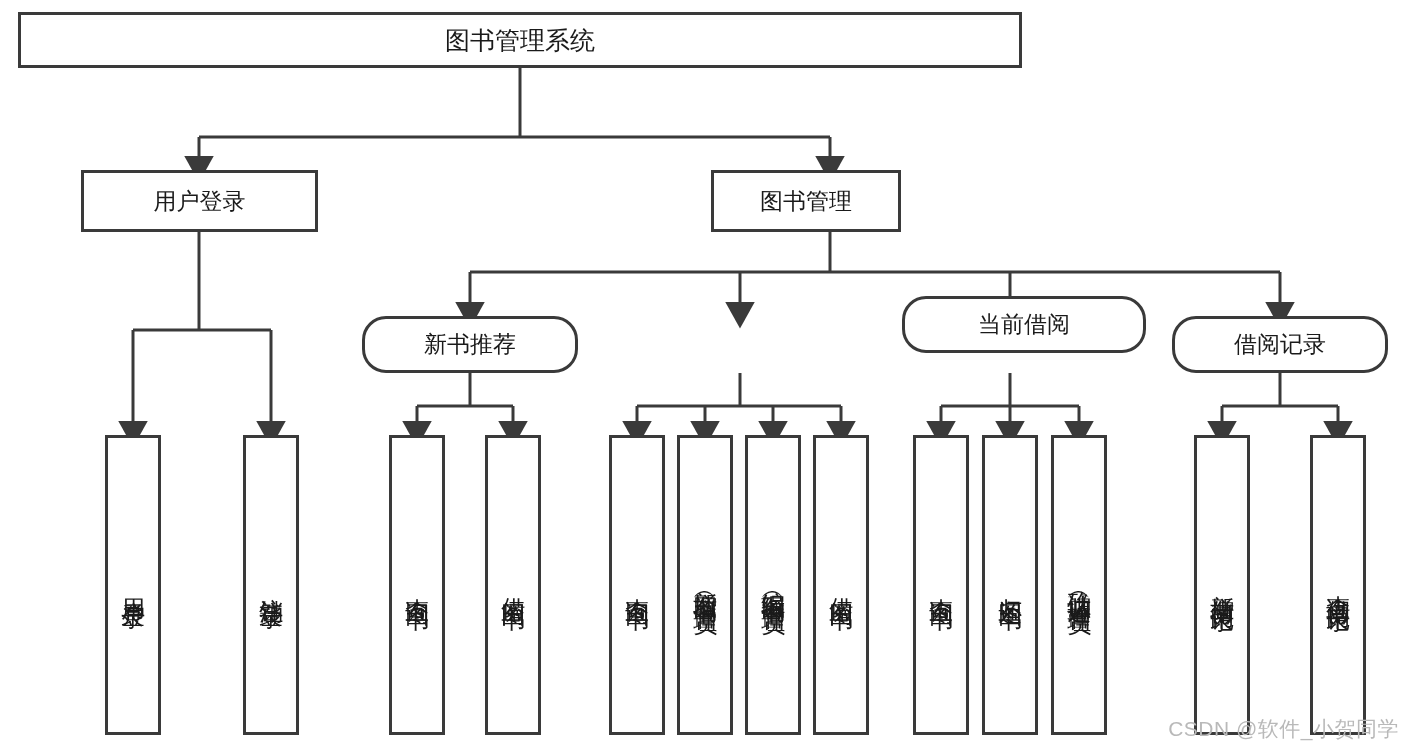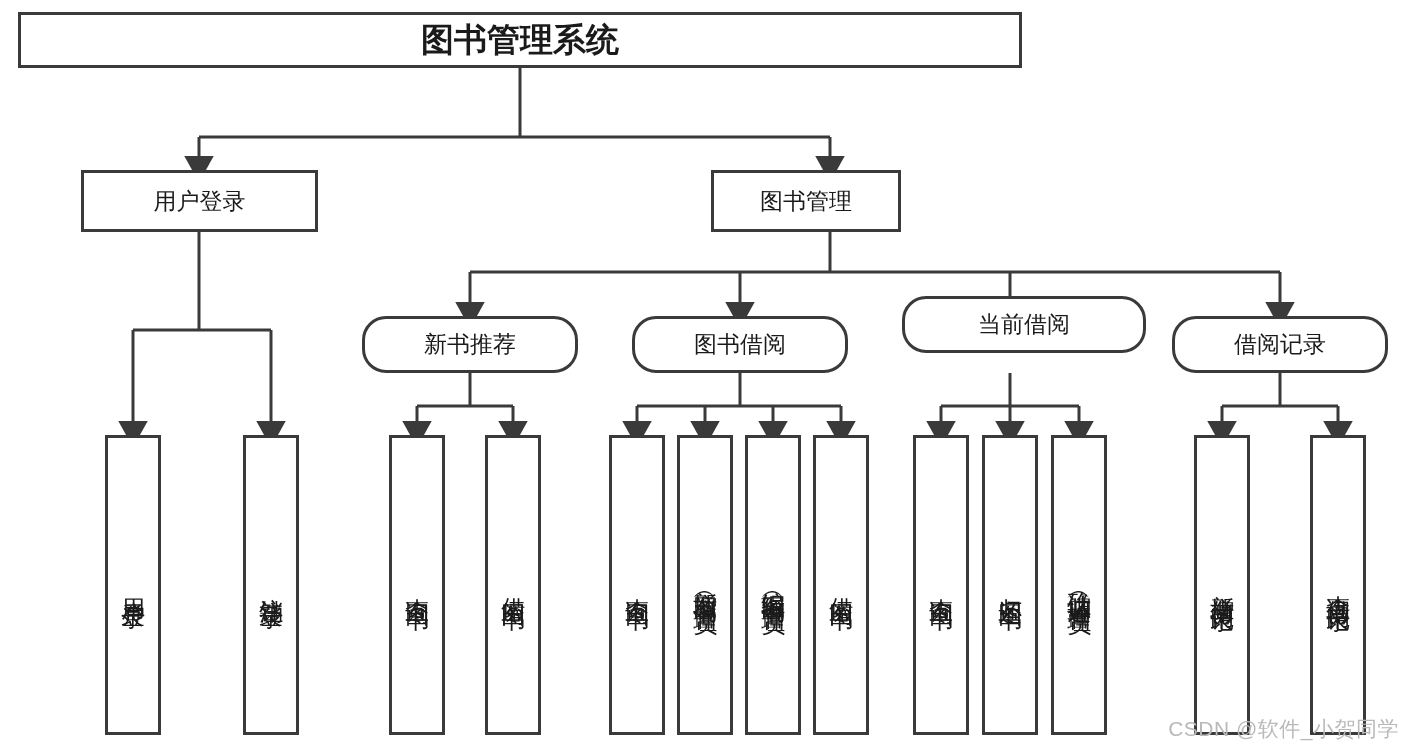--- a/index.html
+++ b/index.html
@@ -1,21 +1,21 @@
 <!DOCTYPE html>
 <html><head>
 <meta charset="utf-8">
 <style>
   html,body{margin:0;padding:0;background:#ffffff;}
   body{width:1405px;height:747px;font-family:"Liberation Sans","DejaVu Sans",sans-serif;overflow:hidden;}
   #diagram{position:relative;width:1405px;height:747px;background:#fff;}
   svg.lines{position:absolute;left:0;top:0;width:1405px;height:747px;pointer-events:none;}
   .node{position:absolute;box-sizing:border-box;background:#fff;border:3px solid #3a3a3a;
         display:flex;align-items:center;justify-content:center;text-align:center;color:#1a1a1a;}
-  .node.lvl0{font-size:33px;font-weight:bold;}
+  .node.lvl0{font-size:25px;}
   .node.lvl1{font-size:23px;}
   .node.lvl2{font-size:23px;border-radius:24px;}
   .leaf{position:absolute;box-sizing:border-box;background:#fff;border:3px solid #3a3a3a;
         display:flex;align-items:center;justify-content:center;}
   .leaf span{writing-mode:vertical-rl;text-orientation:upright;font-size:24px;line-height:1.18;
              letter-spacing:3px;color:#1a1a1a;white-space:nowrap;}
   .watermark{position:absolute;right:6px;bottom:4px;font-size:21px;color:#b9b9b9;letter-spacing:.5px;}
 </style>
 </head>
 <body>
@@ -79,23 +79,20 @@
   <div class="node lvl1" style="left:81px;top:170px;width:237px;height:62px;">
     <span>用户登录</span>
   </div>
   <div class="node lvl1" style="left:711px;top:170px;width:190px;height:62px;">
     <span>图书管理</span>
   </div>
 
   <div class="node lvl2" style="left:362px;top:316px;width:216px;height:57px;">
     <span>新书推荐</span>
   </div>
-  <div class="node lvl2" style="left:632px;top:316px;width:216px;height:57px;">
-    <span>图书借阅</span>
-  </div>
   <div class="node lvl2" style="left:902px;top:296px;width:244px;height:57px;">
     <span>当前借阅</span>
   </div>
   <div class="node lvl2" style="left:1172px;top:316px;width:216px;height:57px;">
     <span>借阅记录</span>
   </div>
 
   <div class="leaf" style="left:105px;top:435px;width:56px;height:300px;">
     <span>用户登录</span>
   </div>

